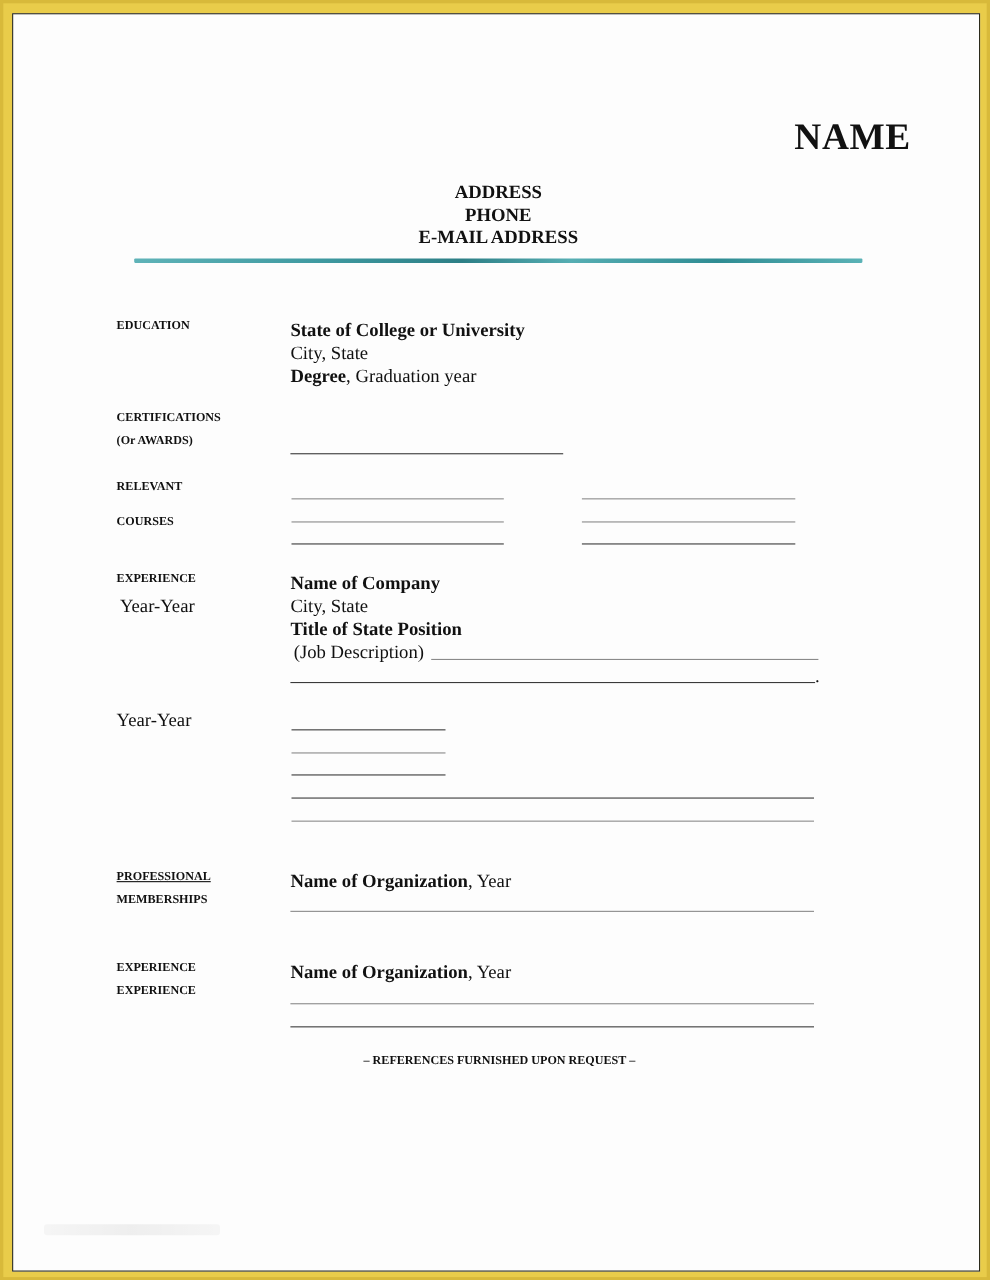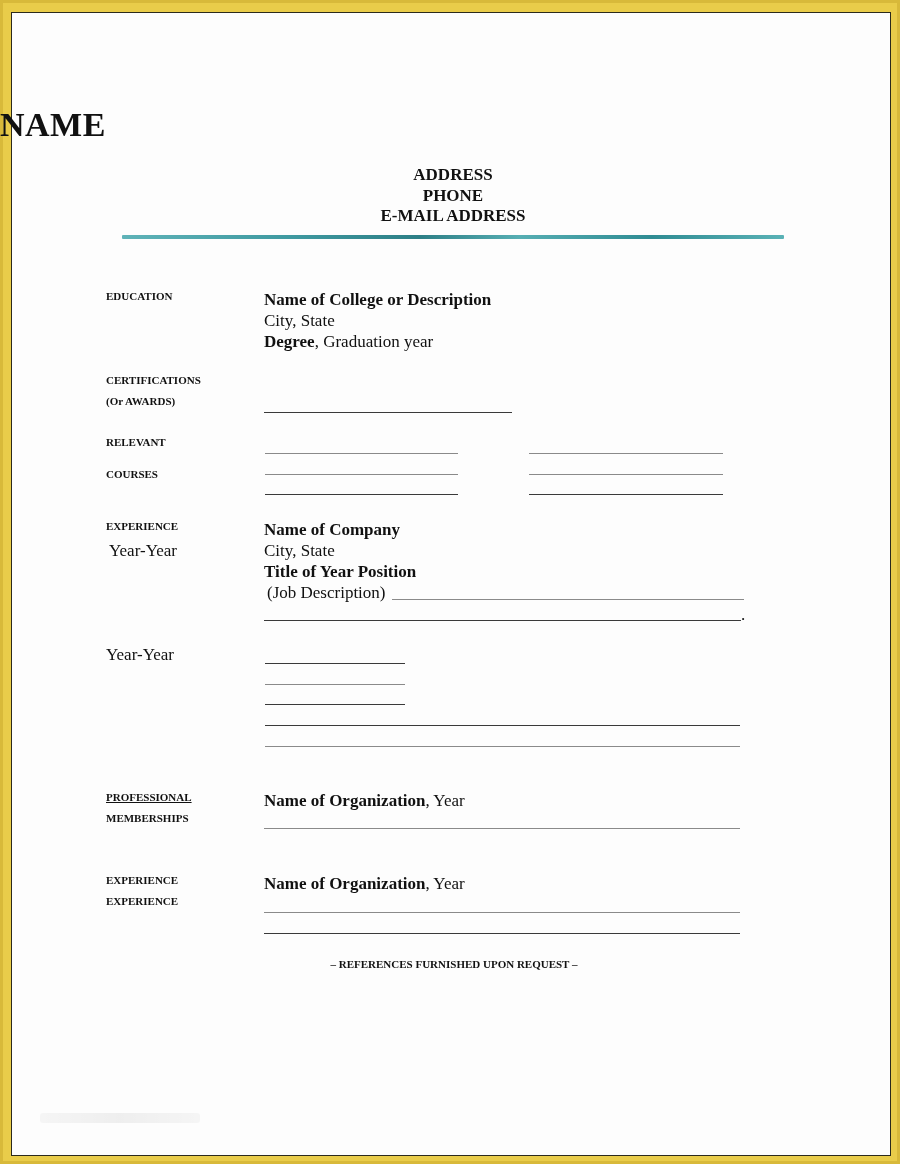--- a/index.html
+++ b/index.html
@@ -18,21 +18,21 @@
   }
   .inner {
     position: absolute;
     left: 8px; top: 9px; width: 880px; height: 1144px;
     background: #fdfdfd;
     border: 1.5px solid #2b2a1c;
     box-sizing: border-box;
   }
   .abs { position: absolute; white-space: nowrap; }
   .name {
-    left: 0; width: 828px; text-align: left;
+    left: 0; width: 828px; text-align: right;
     top: 106px; font-size: 34px; font-weight: bold; letter-spacing: 0.5px;
   }
   .contact {
     left: 0; width: 906px; text-align: center;
     font-size: 17px; font-weight: bold;
   }
   .rule {
     position: absolute; left: 122px; top: 235px; width: 662px; height: 4px;
     background: linear-gradient(90deg, #5fb3b8 0%, #3f9aa1 25%, #2d7f86 45%, #56aeb3 60%, #2f8c93 80%, #5ab2b6 100%);
     border-radius: 1px;
@@ -57,42 +57,42 @@
   <div class="inner"></div>
 </div>
 
 <div class="abs name">NAME</div>
 <div class="abs contact" style="top:165px;">ADDRESS</div>
 <div class="abs contact" style="top:186px;">PHONE</div>
 <div class="abs contact" style="top:206px;">E-MAIL ADDRESS</div>
 <div class="rule"></div>
 
 <div class="abs label" style="left:106px; top:290px;">EDUCATION</div>
-<div class="abs txt b" style="left:264px; top:290px;">Name of College or Description</div>
+<div class="abs txt b" style="left:264px; top:290px;">State of College or University</div>
 <div class="abs txt" style="left:264px; top:311px;">City, State</div>
 <div class="abs txt" style="left:264px; top:332px;"><span class="b">Degree</span><span>, Graduation year</span></div>
 
 <div class="abs label" style="left:106px; top:374px;">CERTIFICATIONS</div>
 <div class="abs label" style="left:106px; top:395px;">(Or AWARDS)</div>
 <div class="line" style="left:264px; top:412px; width:248px;"></div>
 
 <div class="abs label" style="left:106px; top:436px;">RELEVANT</div>
 <div class="abs label" style="left:106px; top:457px;margin-top:11px;">COURSES</div>
 <div class="line light" style="left:265px; top:453px; width:193px;"></div>
 <div class="line light" style="left:265px; top:474px; width:193px;"></div>
 <div class="line" style="left:265px; top:494px; width:193px;"></div>
 <div class="line light" style="left:529px; top:453px; width:194px;"></div>
 <div class="line light" style="left:529px; top:474px; width:194px;"></div>
 <div class="line" style="left:529px; top:494px; width:194px;"></div>
 
 <div class="abs label" style="left:106px; top:520px;">EXPERIENCE</div>
 <div class="abs txt" style="left:109px; top:541px;">Year-Year</div>
 <div class="abs txt b" style="left:264px; top:520px;">Name of Company</div>
 <div class="abs txt" style="left:264px; top:541px;">City, State</div>
-<div class="abs txt b" style="left:264px; top:562px;">Title of Year Position</div>
+<div class="abs txt b" style="left:264px; top:562px;">Title of State Position</div>
 <div class="abs txt" style="left:267px; top:583px;">(Job Description)</div>
 <div class="line light" style="left:392px; top:599px; width:352px;"></div>
 <div class="line" style="left:264px; top:620px; width:477px;"></div>
 <div class="abs txt" style="left:741px; top:605px;">.</div>
 
 <div class="abs txt" style="left:106px; top:645px;">Year-Year</div>
 <div class="line" style="left:265px; top:663px; width:140px;"></div>
 <div class="line light" style="left:265px; top:684px; width:140px;"></div>
 <div class="line" style="left:265px; top:704px; width:140px;"></div>
 <div class="line" style="left:265px; top:725px; width:475px;"></div>

